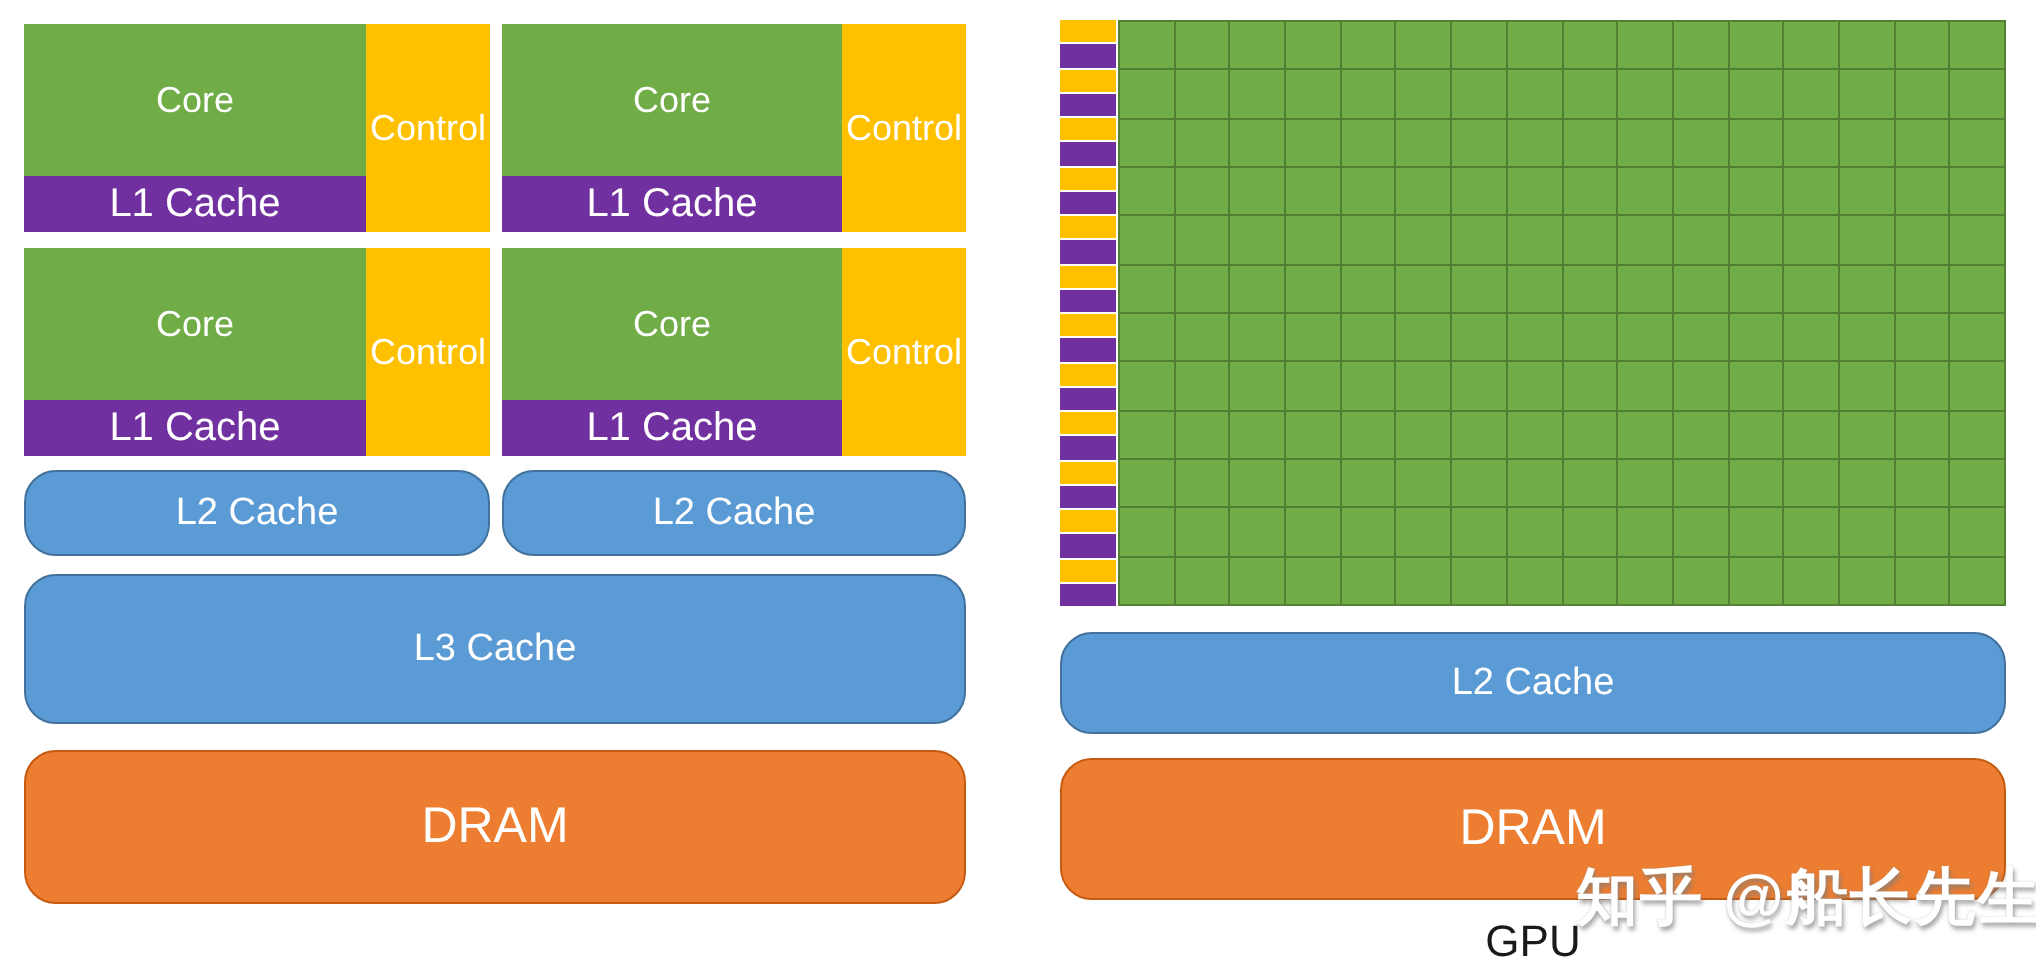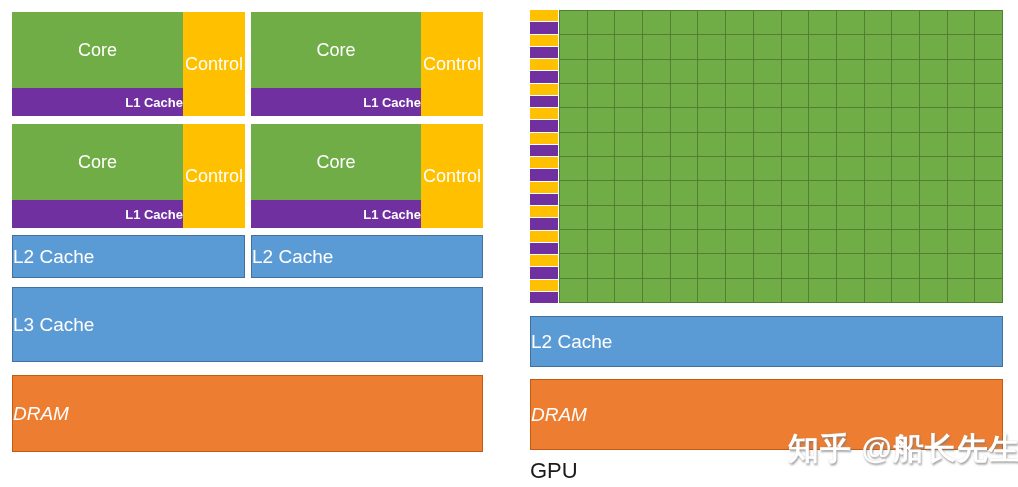--- a/index.html
+++ b/index.html
@@ -1,32 +1,32 @@
 <!DOCTYPE html>
 <html style="--background: #FFFFFF; --core-green: #70AD47; --grid-line-green: #527F32; --control-yellow: #FFC000; --l1-purple: #7030A0; --cache-blue: #5B9BD5; --cache-blue-border: #41719C; --dram-orange: #ED7D31; --dram-orange-border: #C55A11; --label-text: #FFFFFF; --section-label-text: #1A1A1A;"><head>
 <meta charset="utf-8">
 <style>
   html,body{margin:0;padding:0;background:#fff;}
   .stage{
     position:relative;width:1018px;height:487px;background:var(--background,#fff);
     font-family:"Liberation Sans",sans-serif;overflow:hidden;
   }
   .abs{position:absolute;box-sizing:border-box;}
-  .center{display:flex;align-items:center;justify-content:flex-start;}
+  .center{display:flex;align-items:center;justify-content:center;border-radius:16px;}
   .wlabel{color:var(--label-text,#fff);}
 
   
   .unit{display:flex;}
   .unit-left{flex:1;display:flex;flex-direction:column;}
   .core-block{flex:1;background:var(--core-green);display:flex;align-items:center;justify-content:center;font-size:18px;}
-  .l1-block{height:28px;background:var(--l1-purple);display:flex;align-items:center;justify-content:flex-end;font-size:13px;font-weight:bold;}
+  .l1-block{height:28px;background:var(--l1-purple);display:flex;align-items:center;justify-content:center;font-size:20px;}
   .control-block{width:62px;background:var(--control-yellow);display:flex;flex-direction:row;align-items:center;justify-content:center;font-size:18px;line-height:1.25;}
 
   .blue-block{background:var(--cache-blue);border:1px solid var(--cache-blue-border);font-size:19px;}
-  .orange-block{background:var(--dram-orange);border:1px solid var(--dram-orange-border);font-size:19px;font-style:italic;}
+  .orange-block{background:var(--dram-orange);border:1px solid var(--dram-orange-border);font-size:25px;}
 
   .sec-label{font-size:22px;color:var(--section-label-text);text-align:center;}
 
   
   .stripe-col{display:grid;grid-auto-rows:1fr;gap:1px;}
   .stripe-yellow{background:var(--control-yellow);}
   .stripe-purple{background:var(--l1-purple);}
   .gpu-grid{display:grid;gap:1px;background:var(--grid-line-green);border:1px solid var(--grid-line-green);}
   .gpu-cell{background:var(--core-green);}
 

